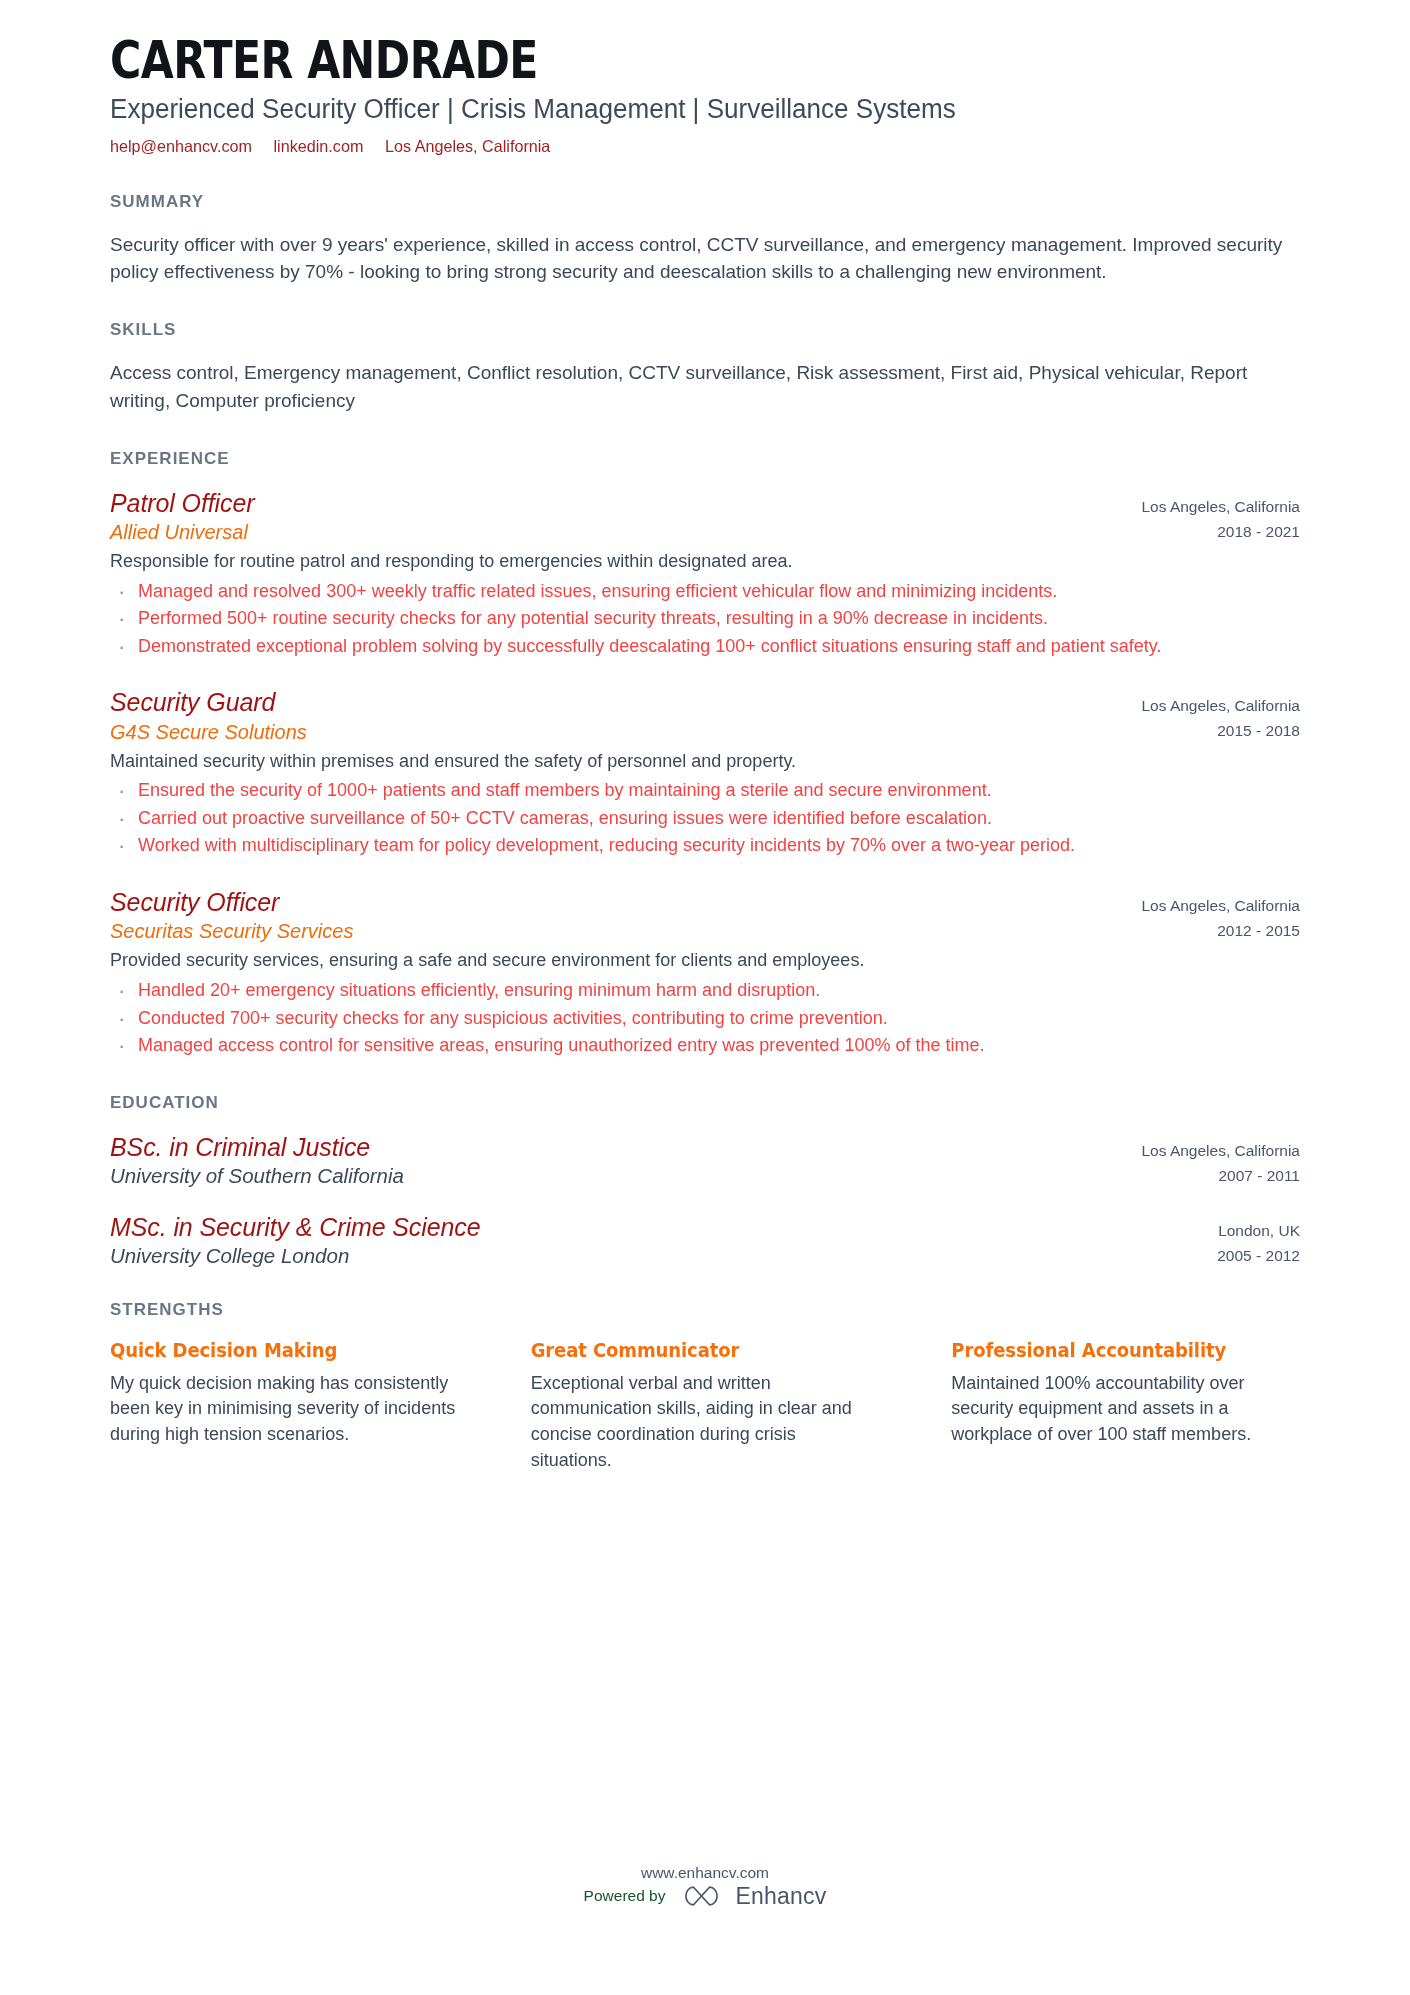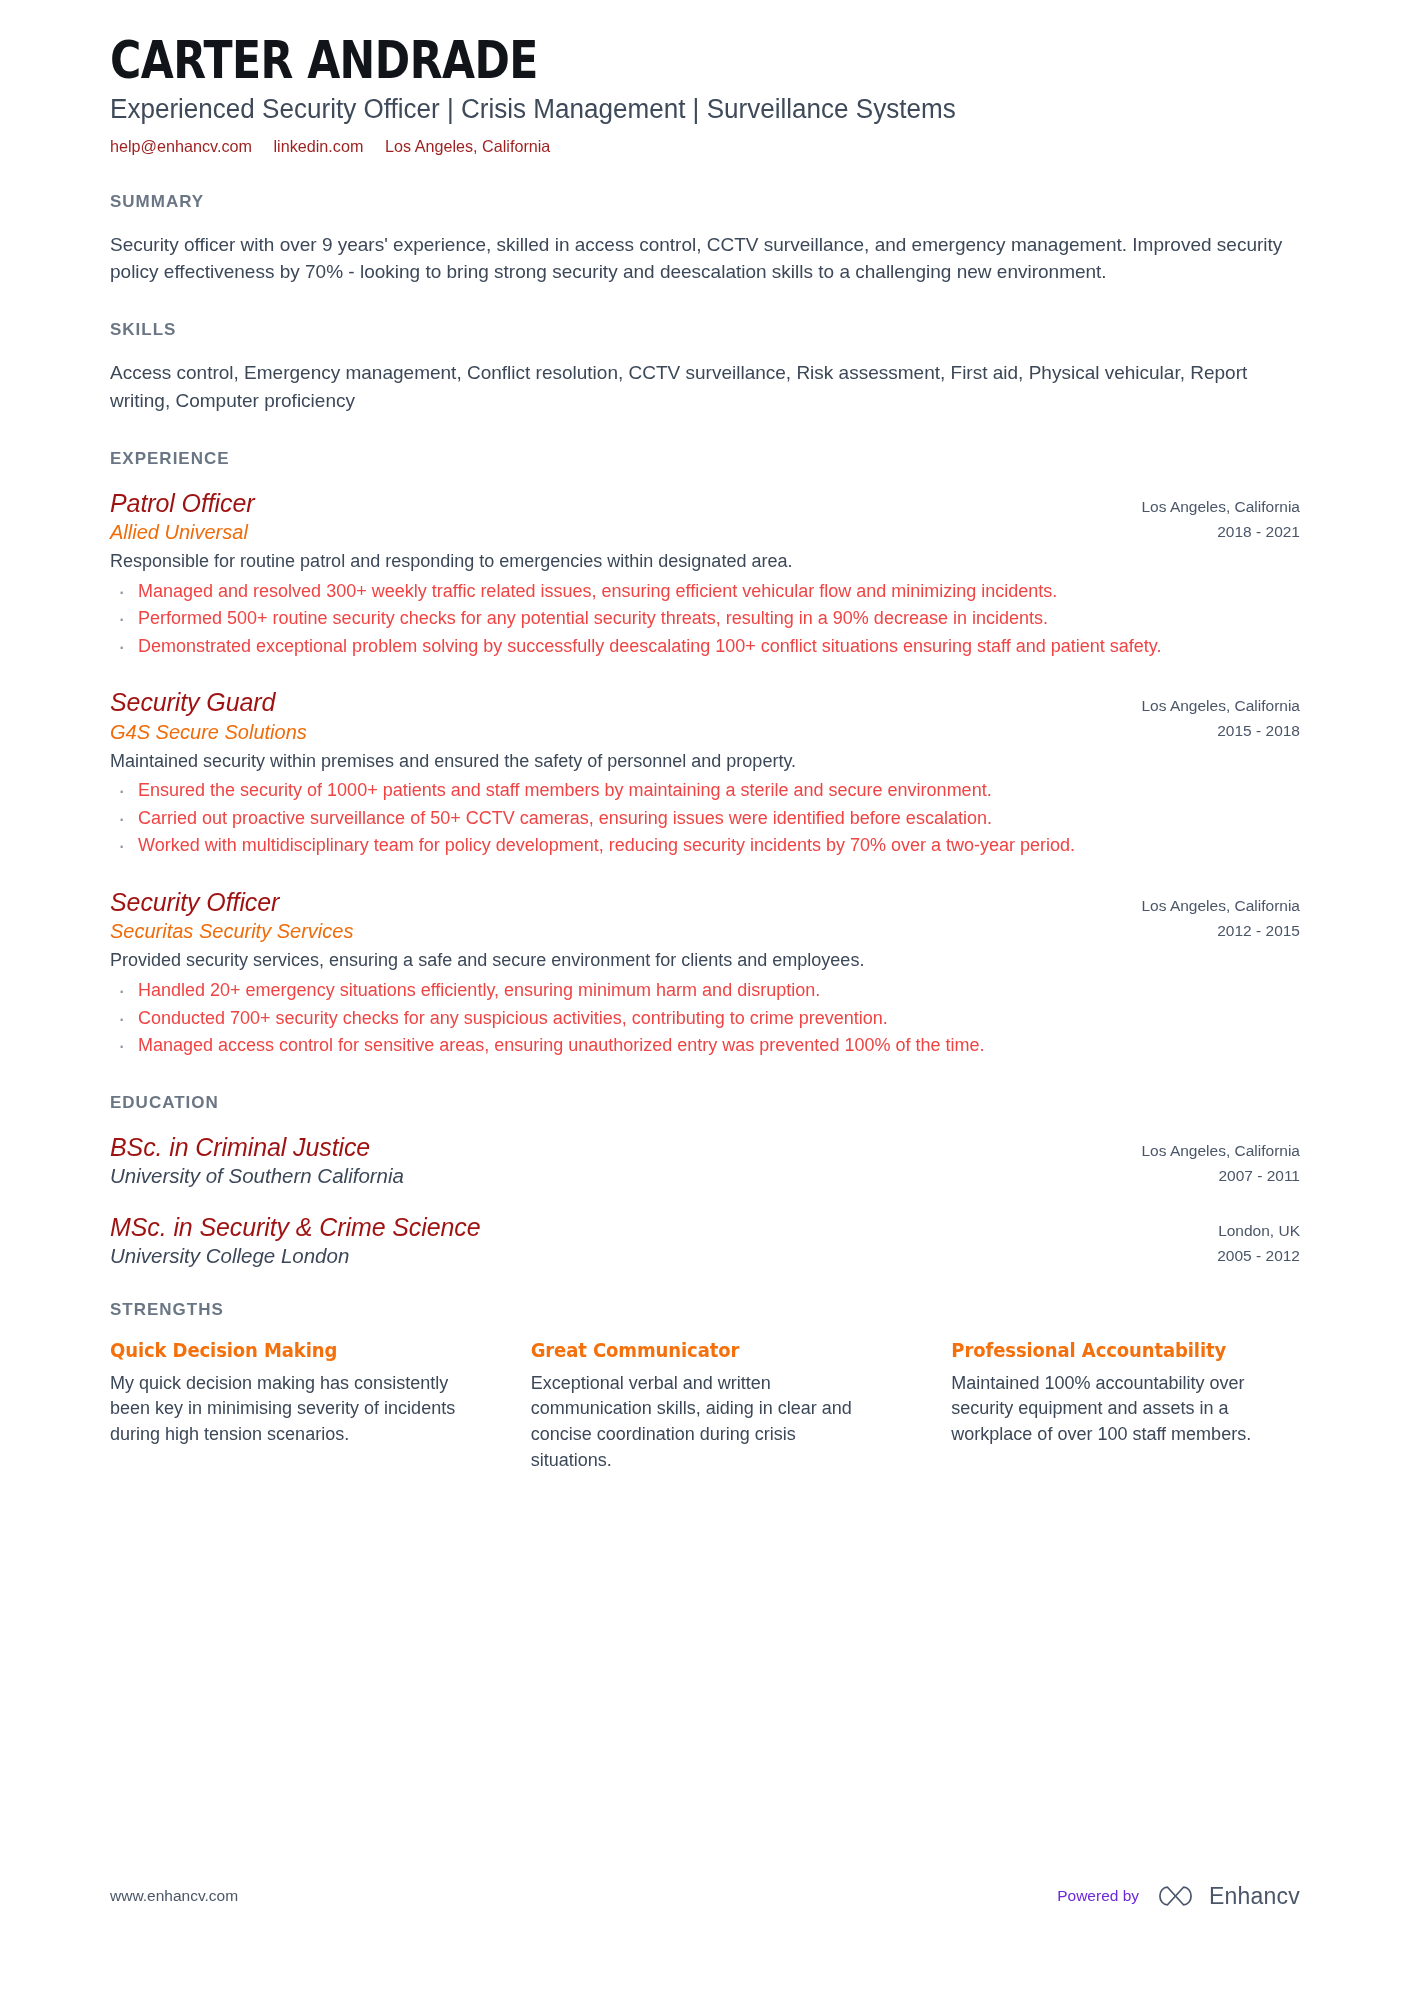--- a/index.html
+++ b/index.html
@@ -174,33 +174,34 @@
 
   
   .footer {
     position: absolute;
     left: 110px;
     right: 110px;
     bottom: 85px;
     display: flex;
     align-items: center;
     justify-content: space-between;
+    flex-direction: column;
   }
   .footer-url {
     font-size: 15.5px;
     color: #4a5668;
   }
   .footer-brand {
     display: flex;
     align-items: center;
     gap: 14px;
   }
   .powered-by {
     font-size: 15.5px;
-    color: #6d28d9;
+    color: #14532d;
   }
   .brand-logo { display: flex; align-items: center; gap: 10px; }
   .brand-name {
     font-size: 23px;
     color: #4a5668;
     letter-spacing: 0.2px;
     font-weight: 400;
   }
 </style>
 </head>

